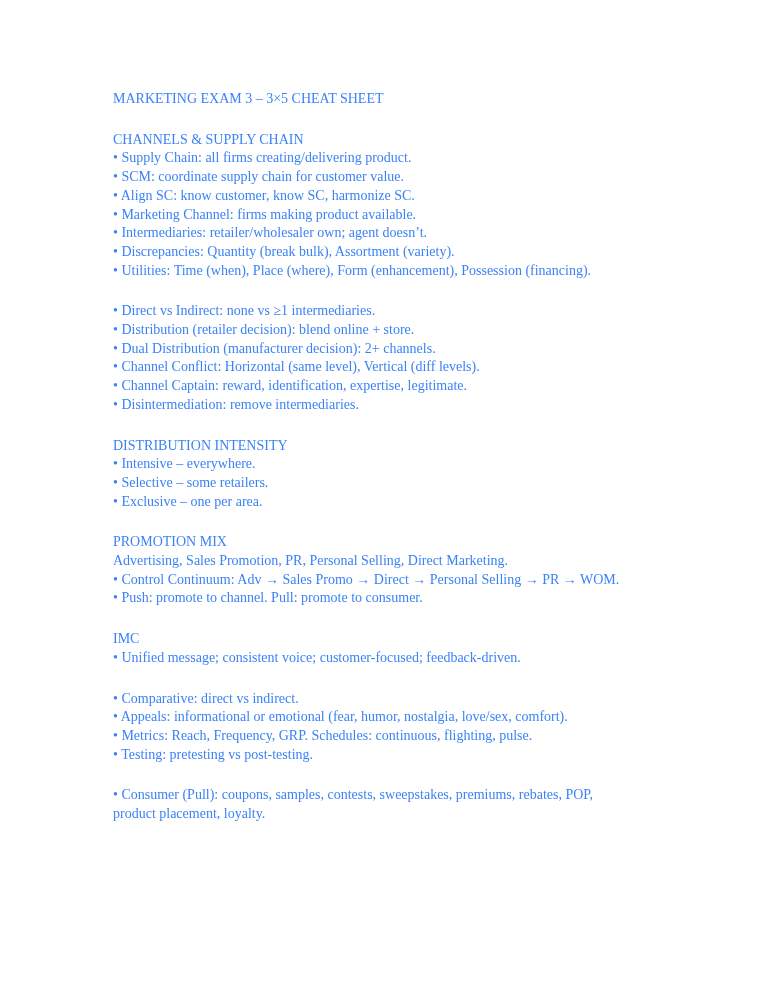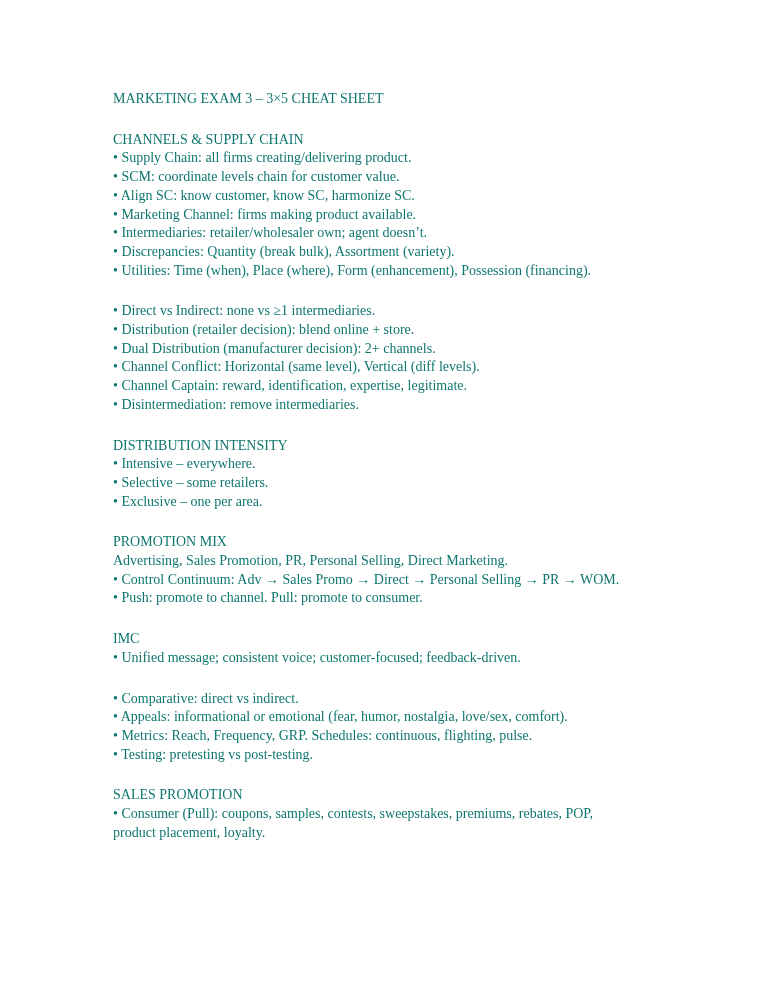--- a/index.html
+++ b/index.html
@@ -7,21 +7,21 @@
     padding: 0;
     background: #ffffff;
   }
   .page {
     position: relative;
     width: 768px;
     height: 994px;
     background: #ffffff;
     overflow: hidden;
     font-family: "Liberation Serif", "DejaVu Serif", serif;
-    color: #0f766e;
+    color: #3b82f6;
     box-sizing: border-box;
     padding: 90px 110px 16px 113px;
   }
   .doc {
     font-size: 14px;
     line-height: 18.7px;
   }
   .line {
     white-space: nowrap;
     min-height: 18.7px;
@@ -38,21 +38,21 @@
 <body>
 
 <div class="page">
   <div class="doc">
 
     <div class="doc-title">MARKETING EXAM 3 – 3×5 CHEAT SHEET</div>
 
     <div class="section">
       <div class="line">CHANNELS &amp; SUPPLY CHAIN</div>
       <div class="line">• Supply Chain: all firms creating/delivering product.</div>
-      <div class="line">• SCM: coordinate levels chain for customer value.</div>
+      <div class="line">• SCM: coordinate supply chain for customer value.</div>
       <div class="line">• Align SC: know customer, know SC, harmonize SC.</div>
       <div class="line">• Marketing Channel: firms making product available.</div>
       <div class="line">• Intermediaries: retailer/wholesaler own; agent doesn’t.</div>
       <div class="line">• Discrepancies: Quantity (break bulk), Assortment (variety).</div>
       <div class="line">• Utilities: Time (when), Place (where), Form (enhancement), Possession (financing).</div>
     </div>
 
     <div class="section">
       <div class="line">• Direct vs Indirect: none vs ≥1 intermediaries.</div>
       <div class="line">• Distribution (retailer decision): blend online + store.</div>
@@ -82,19 +82,18 @@
     </div>
 
     <div class="section">
       <div class="line">• Comparative: direct vs indirect.</div>
       <div class="line">• Appeals: informational or emotional (fear, humor, nostalgia, love/sex, comfort).</div>
       <div class="line">• Metrics: Reach, Frequency, GRP. Schedules: continuous, flighting, pulse.</div>
       <div class="line">• Testing: pretesting vs post-testing.</div>
     </div>
 
     <div class="section">
-      <div class="line">SALES PROMOTION</div>
       <div class="line">• Consumer (Pull): coupons, samples, contests, sweepstakes, premiums, rebates, POP,</div>
       <div class="line">product placement, loyalty.</div>
     </div>
 
   </div>
 </div>
 
 </body></html>

